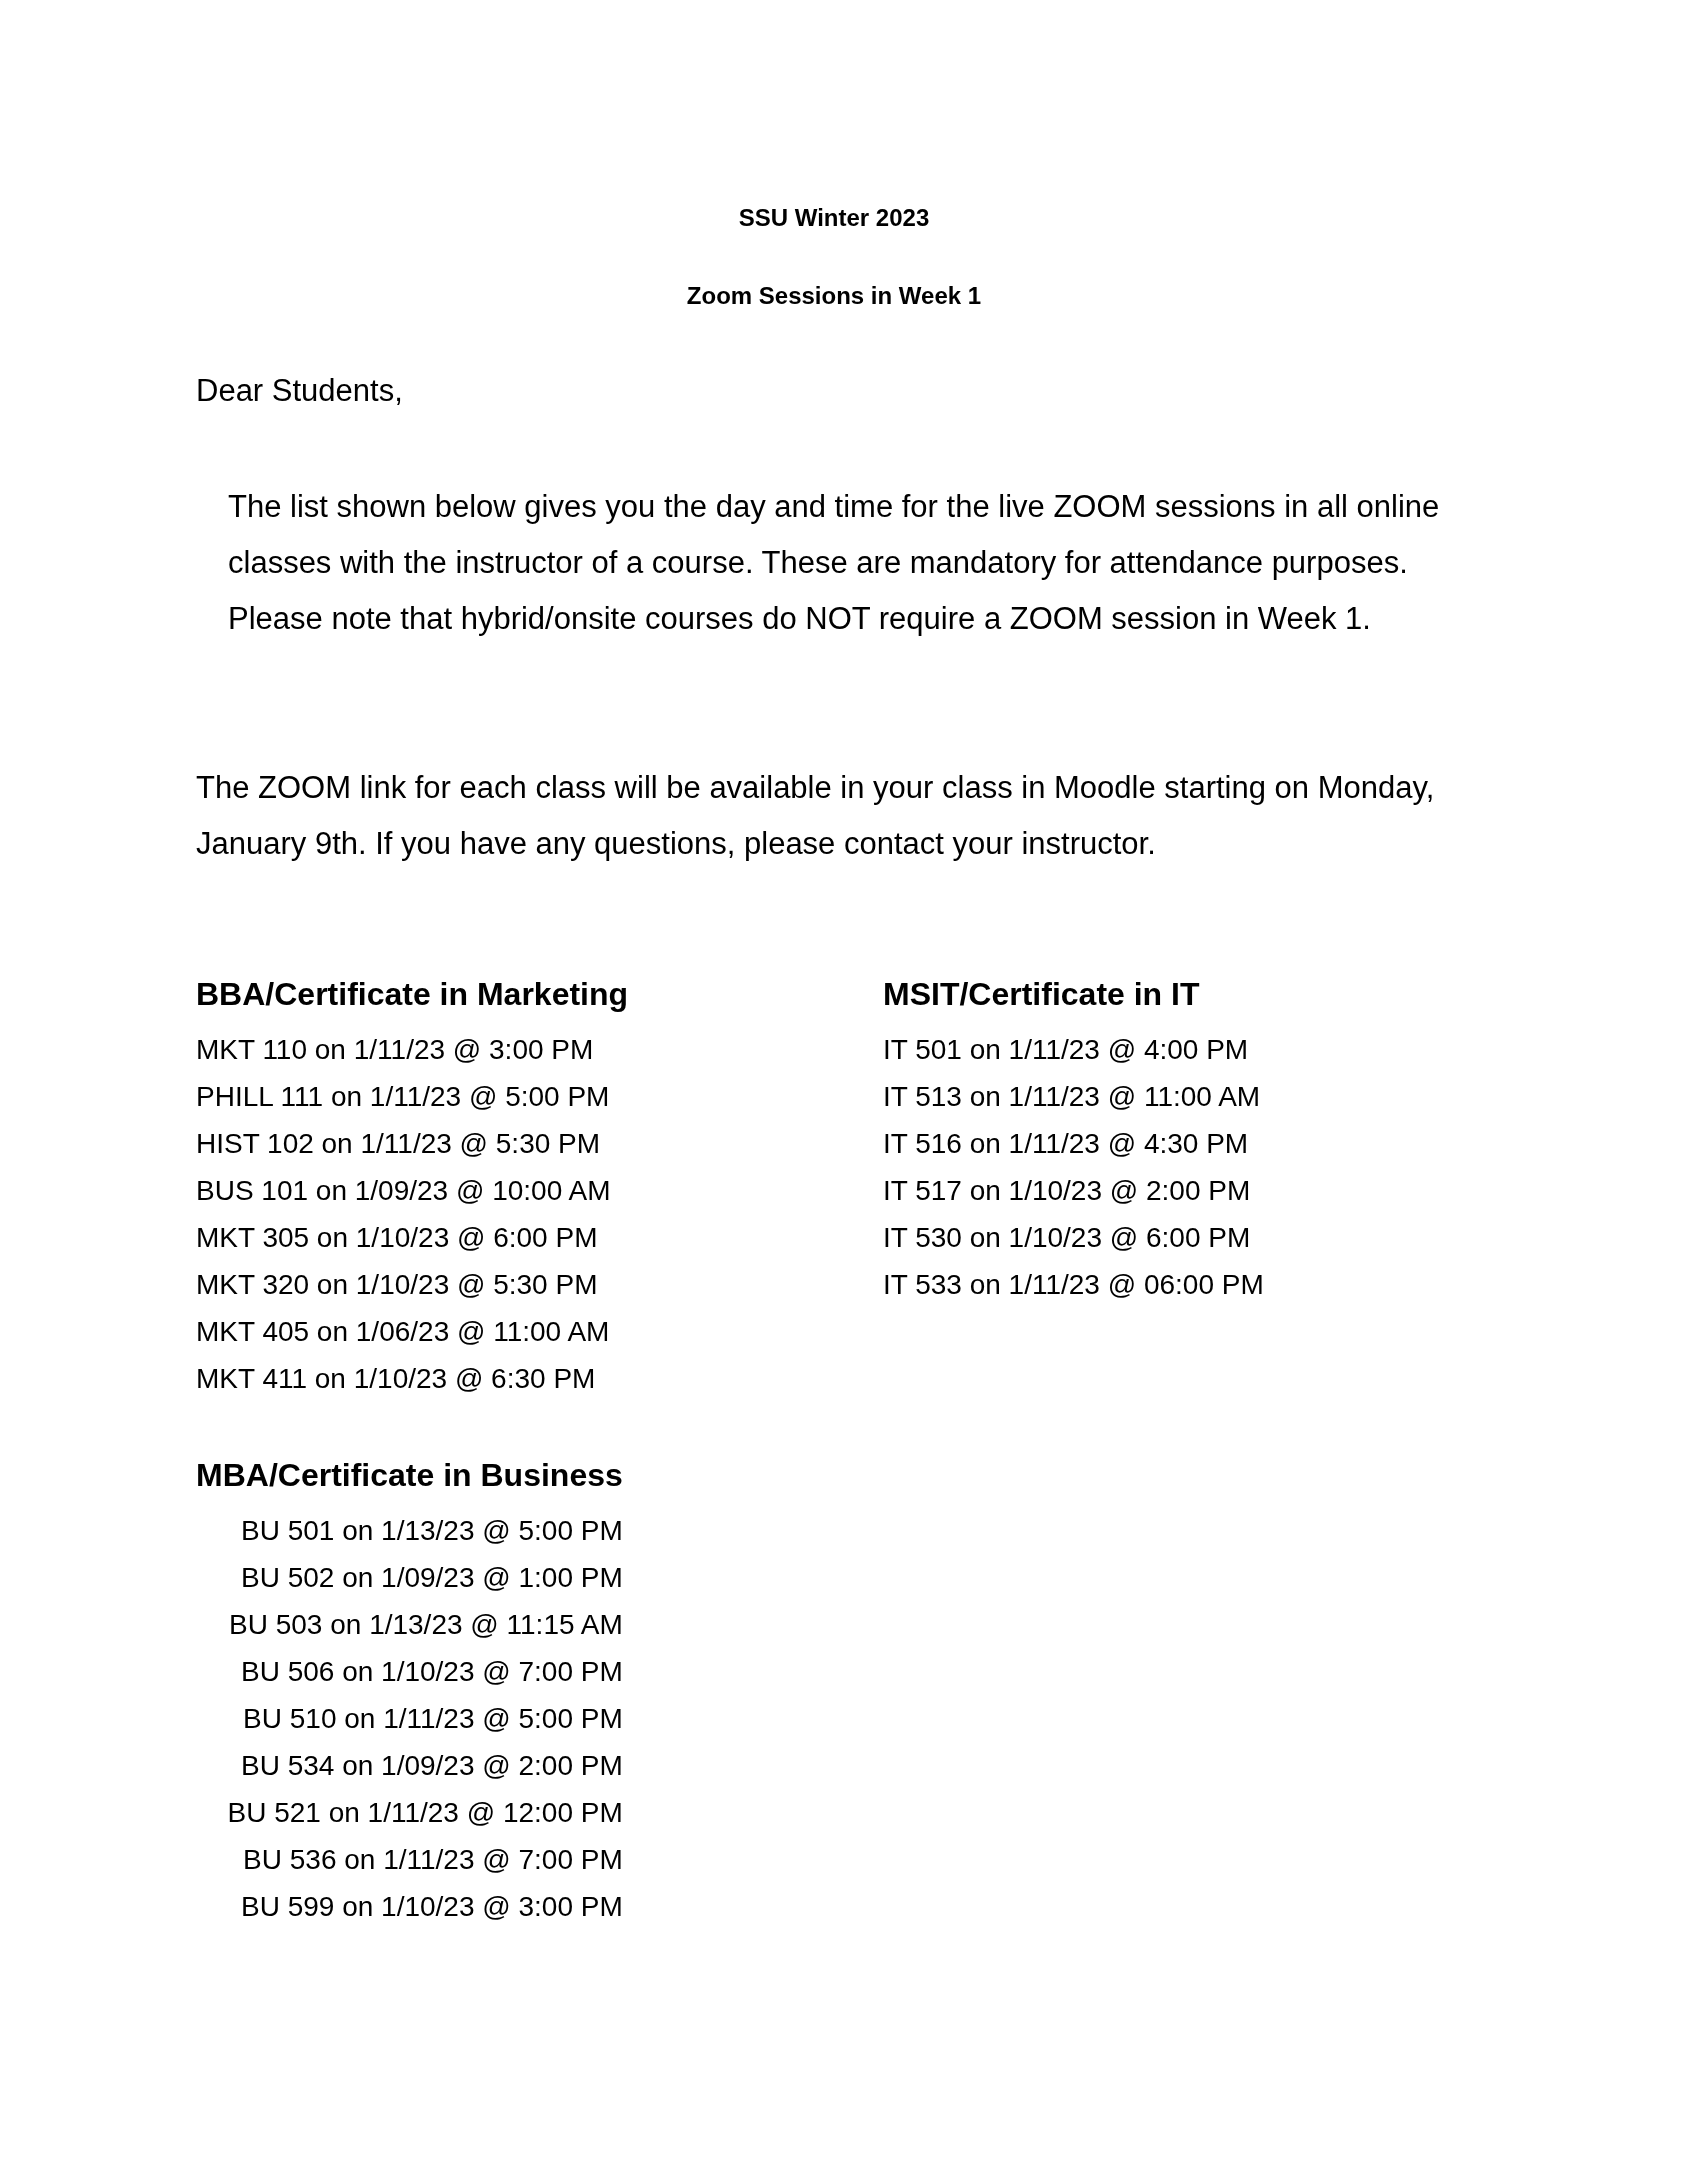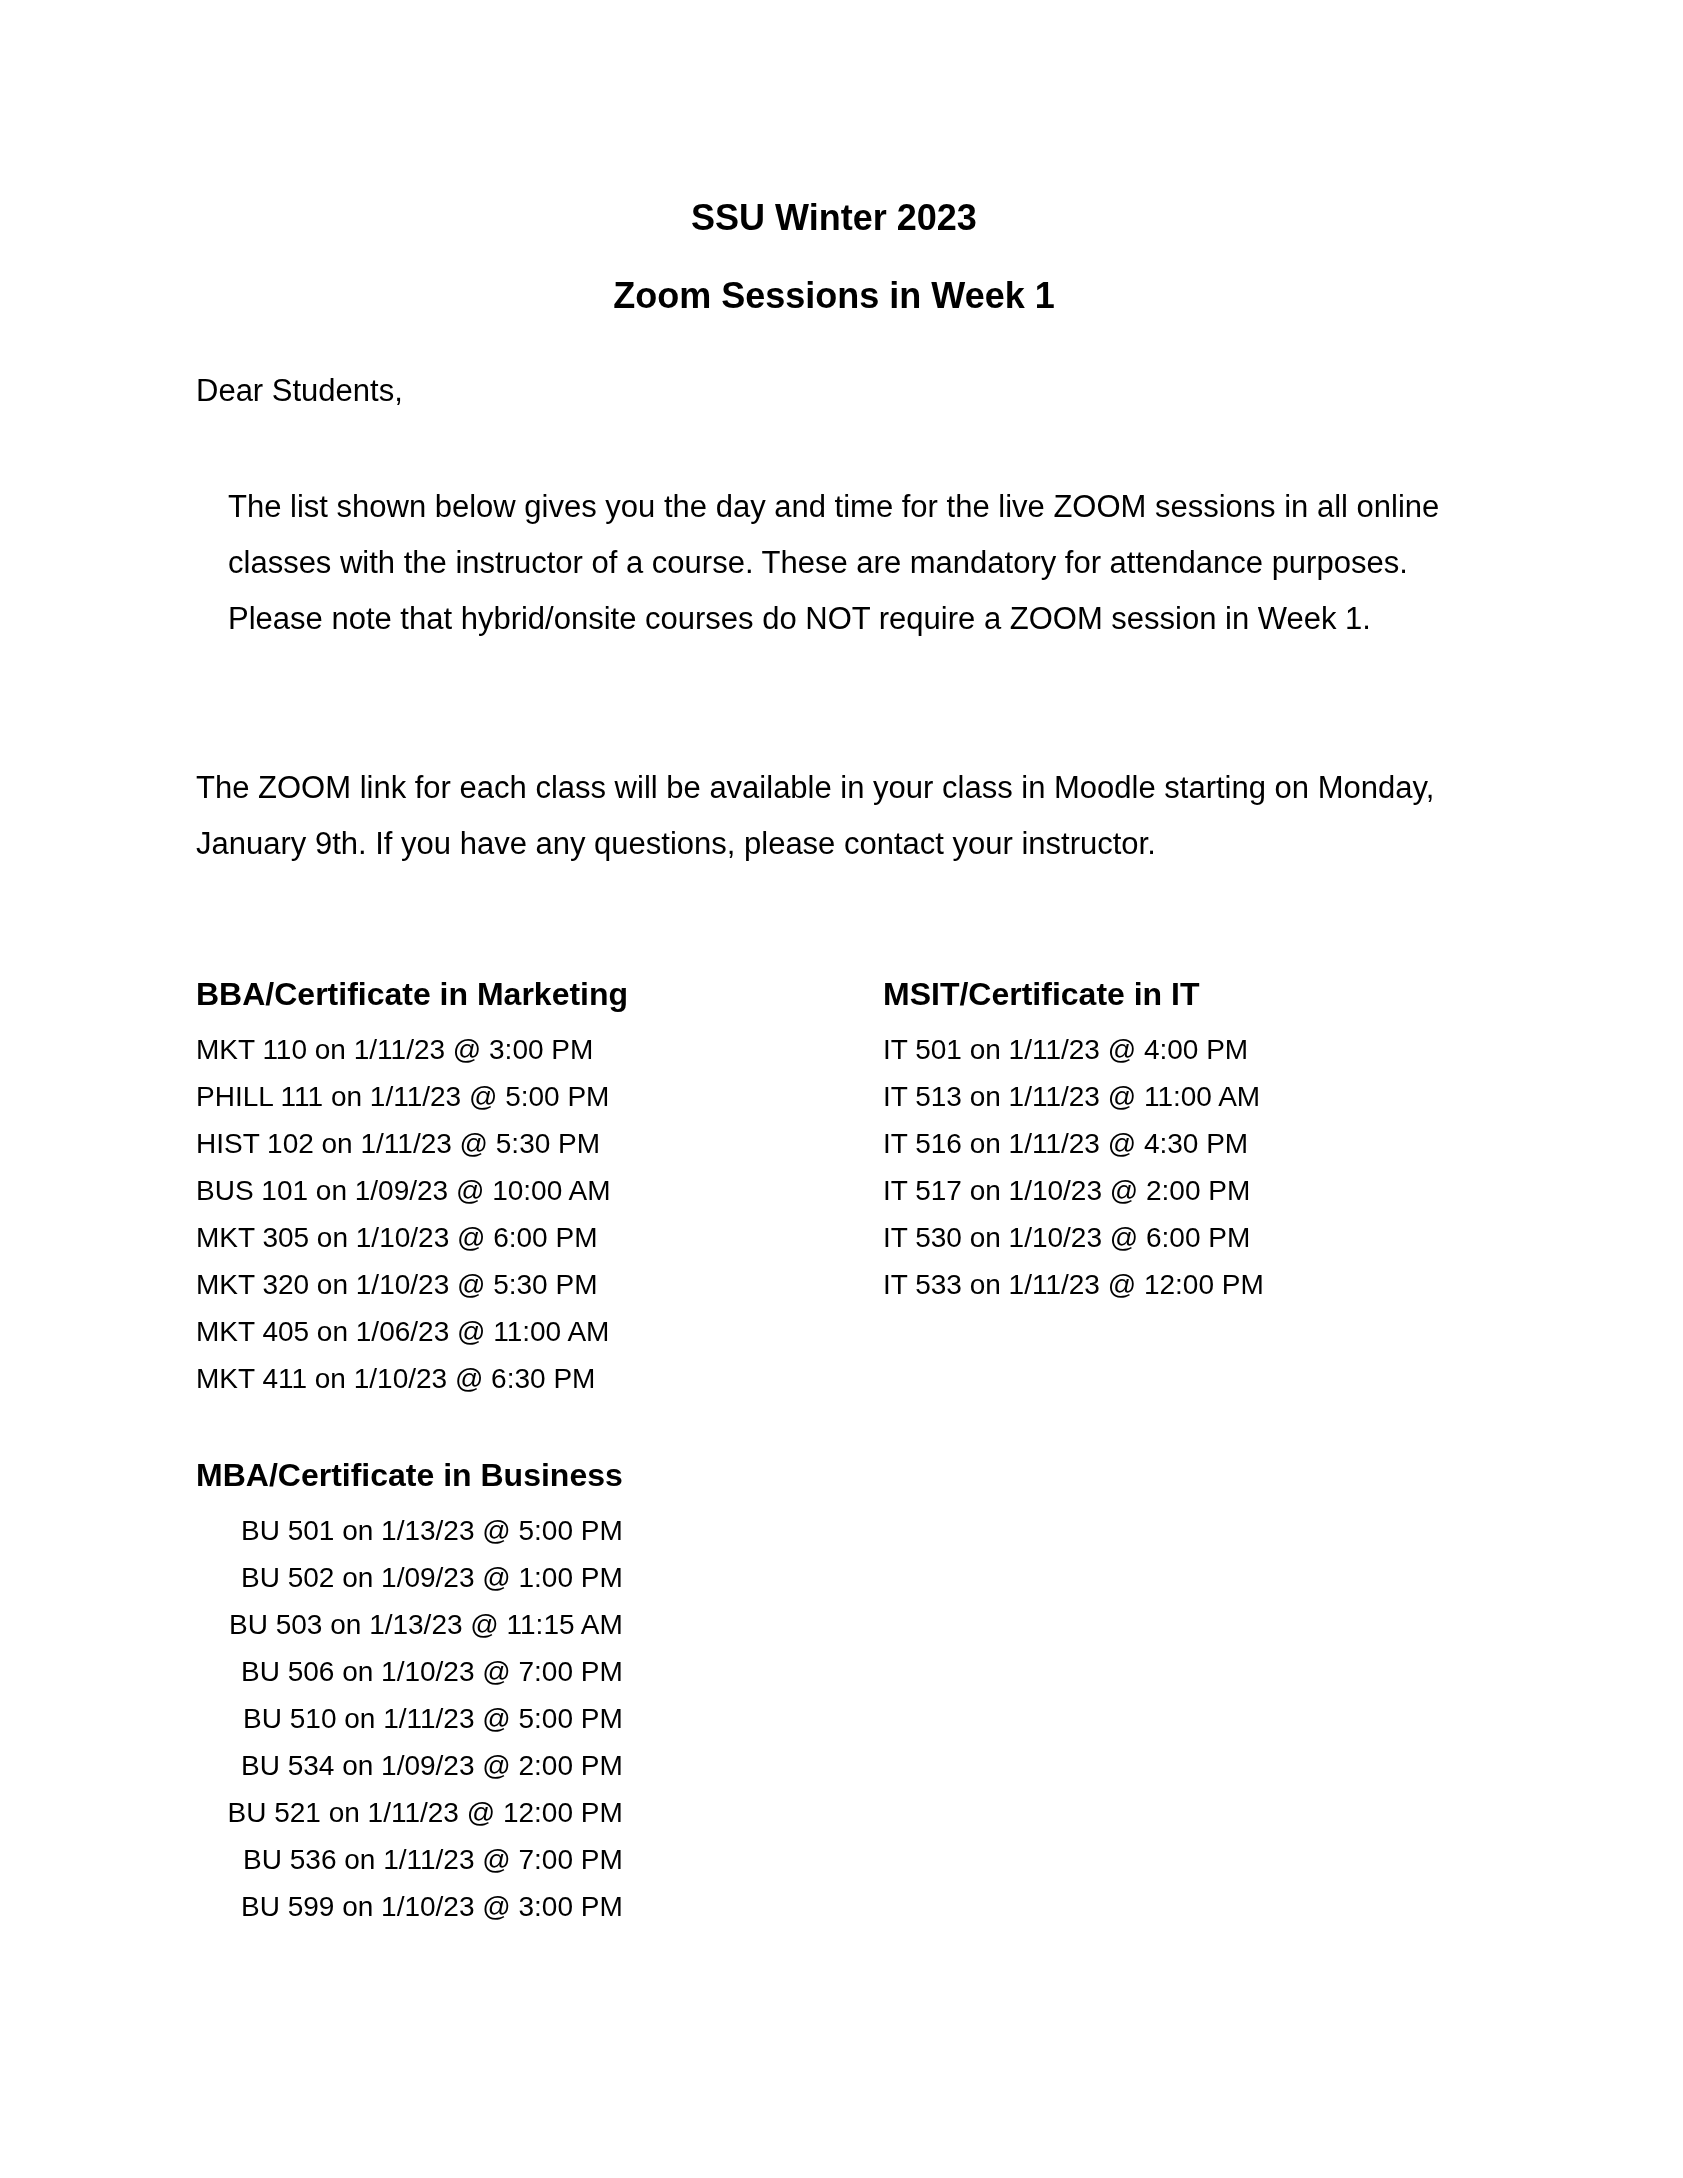--- a/index.html
+++ b/index.html
@@ -1,19 +1,19 @@
 <!DOCTYPE html>
 <html><head>
 <meta charset="utf-8">
 <style>
   html, body { margin: 0; padding: 0; background: #ffffff; }
   body { width: 1683px; height: 2178px; position: relative; overflow: hidden;
          font-family: "Liberation Sans", sans-serif; color: #000; }
   .title { position: absolute; left: 0; width: 1668px; text-align: center;
-           font-weight: bold; font-size: 36px; line-height: 40px; }
+           font-weight: bold; font-size: 24px; line-height: 40px; }
   .t1 { top: 198px; }
   .t2 { top: 276px; }
   .greeting { position: absolute; left: 196px; top: 371px; font-size: 31px; line-height: 40px; }
   .para { position: absolute; left: 196px; width: 1277px; font-size: 31px; line-height: 56px; margin: 0; }
   .p1 { top: 479px; margin-left: 32px; }
   .p2 { top: 760px; }
   .section { position: absolute; }
   .section h2 { margin: 0; font-size: 32px; font-weight: bold; line-height: 40px; }
   .section ul { list-style: none; margin: 12px 0 0 0; padding: 0; }
   .section li { font-size: 28px; line-height: 47px; height: 47px; white-space: nowrap; }
@@ -46,21 +46,21 @@
 </div>
 
 <div class="section s-it">
   <h2>MSIT/Certificate in IT</h2>
   <ul>
     <li>IT 501 on 1/11/23 @ 4:00 PM</li>
     <li>IT 513 on 1/11/23 @ 11:00 AM</li>
     <li>IT 516 on 1/11/23 @ 4:30 PM</li>
     <li>IT 517 on 1/10/23 @ 2:00 PM</li>
     <li>IT 530 on 1/10/23 @ 6:00 PM</li>
-    <li>IT 533 on 1/11/23 @ 12:00 PM</li>
+    <li>IT 533 on 1/11/23 @ 06:00 PM</li>
   </ul>
 </div>
 
 <div class="section s-mba">
   <h2>MBA/Certificate in Business</h2>
   <ul>
     <li>BU 501 on 1/13/23 @ 5:00 PM</li>
     <li>BU 502 on 1/09/23 @ 1:00 PM</li>
     <li>BU 503 on 1/13/23 @ 11:15 AM</li>
     <li>BU 506 on 1/10/23 @ 7:00 PM</li>

